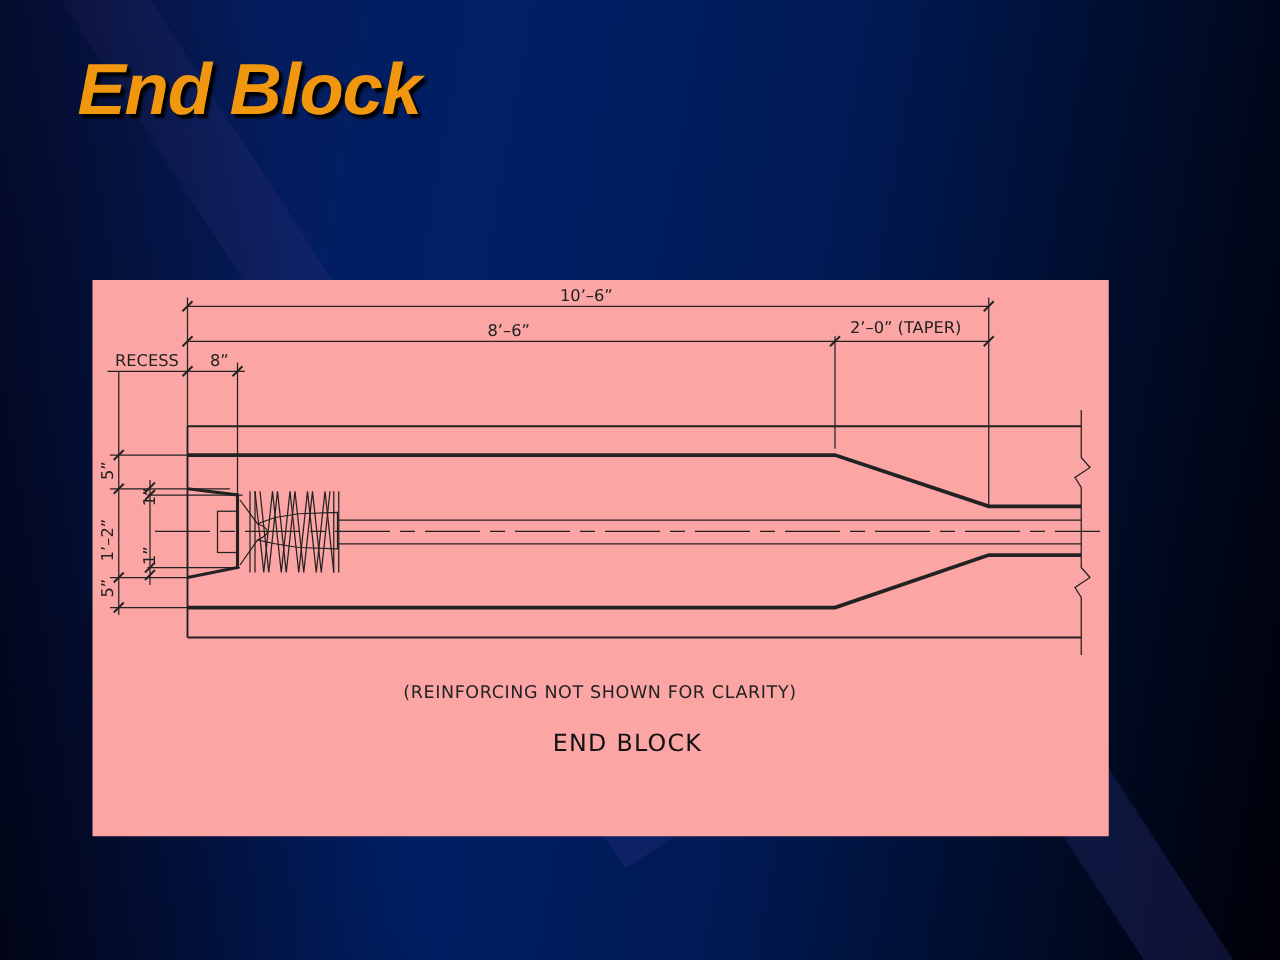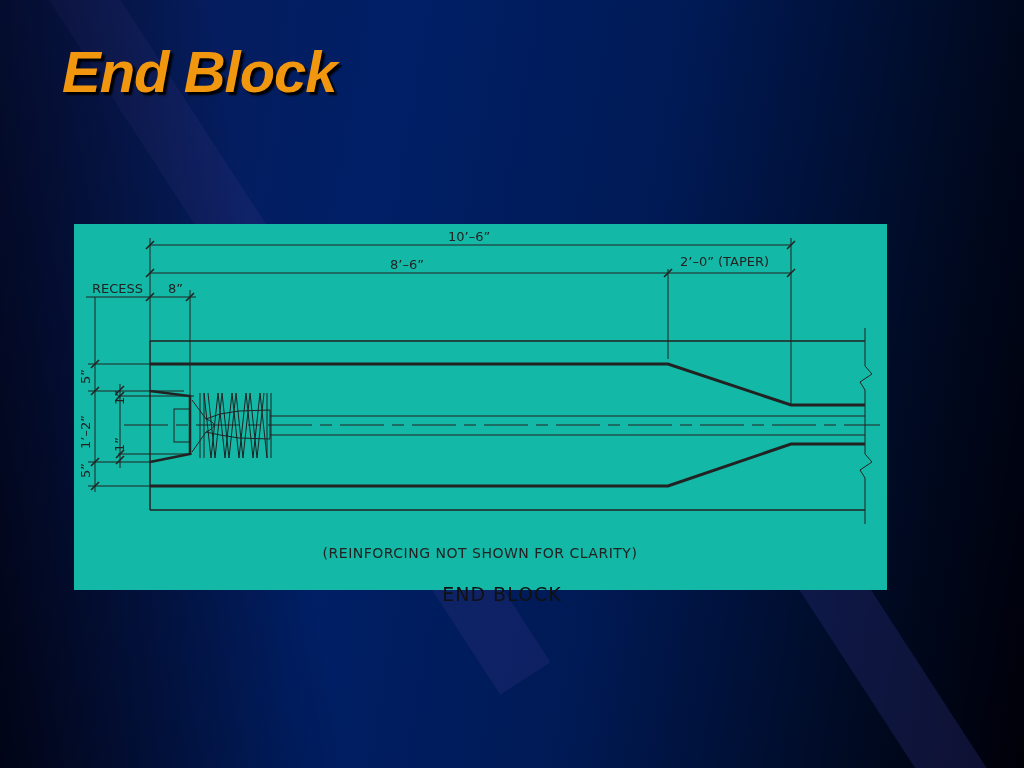--- a/index.html
+++ b/index.html
@@ -16,21 +16,21 @@
     position:absolute; left:0; top:0; width:1024px; height:768px;
     background: linear-gradient(80deg, rgba(0,0,10,0.85) 0%, rgba(0,0,10,0) 30%);
   }
   .title {
     position:absolute; left:62px; top:38px; margin:0;
     font-family: "Liberation Sans", sans-serif;
     font-weight:bold; font-style:italic; font-size:58px; letter-spacing:-1px;
     color:#f0960f; text-shadow: 3px 3px 2px #000000;
   }
   .drawing {
-    position:absolute; left:74px; top:224px; width:813px; height:366px; background:#14b8a6;
+    position:absolute; left:74px; top:224px; width:813px; height:445px; background:#fca5a5;
   }
   .drawing svg { position:absolute; left:0; top:0; }
   .dim-text { font-family: "DejaVu Sans", sans-serif; font-size:13px; fill:#222; }
   .note { font-family: "DejaVu Sans", sans-serif; font-size:14px; fill:#222; letter-spacing:0.5px; }
   .cap { font-family: "DejaVu Sans", sans-serif; font-size:19px; fill:#111; letter-spacing:1px; }
 </style>
 </head>
 <body>
 
 <div class="stripe" style="left:10px; top:-60px; transform:rotate(-33deg);"></div>

